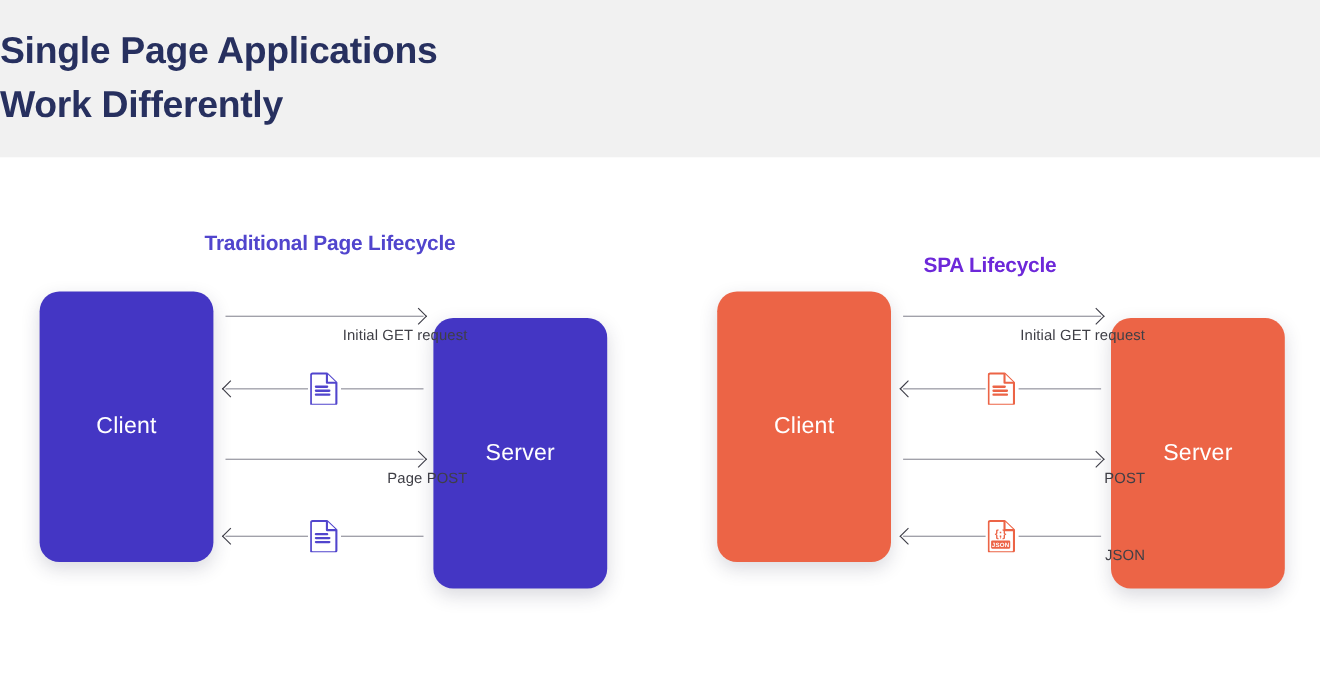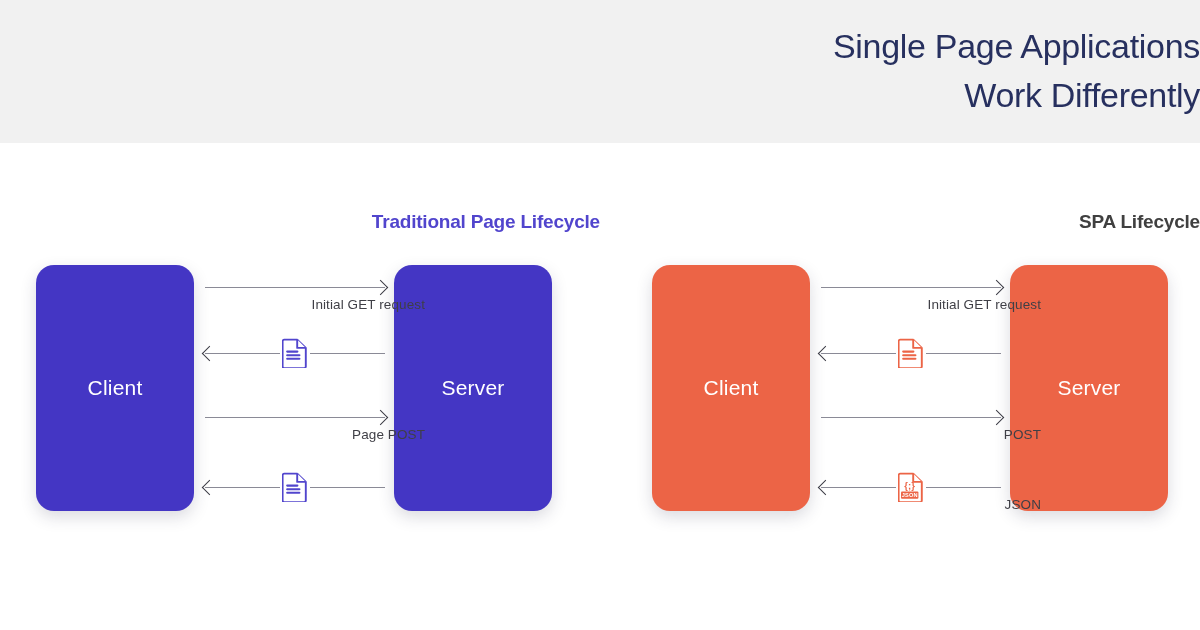--- a/index.html
+++ b/index.html
@@ -22,23 +22,23 @@
     left: 0; top: 0;
     width: 1200px;
     height: 143px;
     background: #f1f1f1;
   }
 
   .page-title {
     position: absolute;
     left: 0; top: 22px;
     width: 1200px;
-    text-align: right;
+    text-align: left;
     font-size: 34px;
-    font-weight: normal;
+    font-weight: bold;
     line-height: 49px;
     letter-spacing: -0.3px;
     color: #27305f;
     white-space: pre-line;
   }
 
   
   .panels {
     position: absolute;
     left: 0; top: 143px;
@@ -53,48 +53,48 @@
     height: 487px;
   }
   .panel.left  { left: 0; }
   .panel.right { left: 600px; }
 
   .panel-title {
     position: absolute;
     top: 68px;
     left: 0;
     width: 600px;
-    text-align: right;
+    text-align: center;
     font-size: 19px;
     font-weight: bold;
     letter-spacing: -0.2px;
   }
   .panel.left  .panel-title { color: #5145cd; }
-  .panel.right .panel-title { color: #404040; }
+  .panel.right .panel-title { color: #6d28d9; margin-top: 20px; }
 
   
   .node {
     position: absolute;
     top: 122px;
     width: 158px;
     height: 246px;
     border-radius: 18px;
     display: flex;
     align-items: center;
     justify-content: center;
     color: #ffffff;
     font-size: 21px;
     letter-spacing: 0.2px;
     box-shadow: 0 6px 16px rgba(40,40,70,0.17);
   }
   .panel.left .node  { background: #4436c4; }
   .panel.right .node { background: #ec6446; }
 
   .node.client { left: 36px; text-align: right; }
-  .node.server { left: 394px; }
+  .node.server { left: 394px; margin-top: 24px; }
   .panel.right .node.client { left: 52px; }
   .panel.right .node.server { left: 410px; }
 
   
   .flow {
     position: absolute;
     left: 205px;
     width: 180px;
     height: 0;
   }

